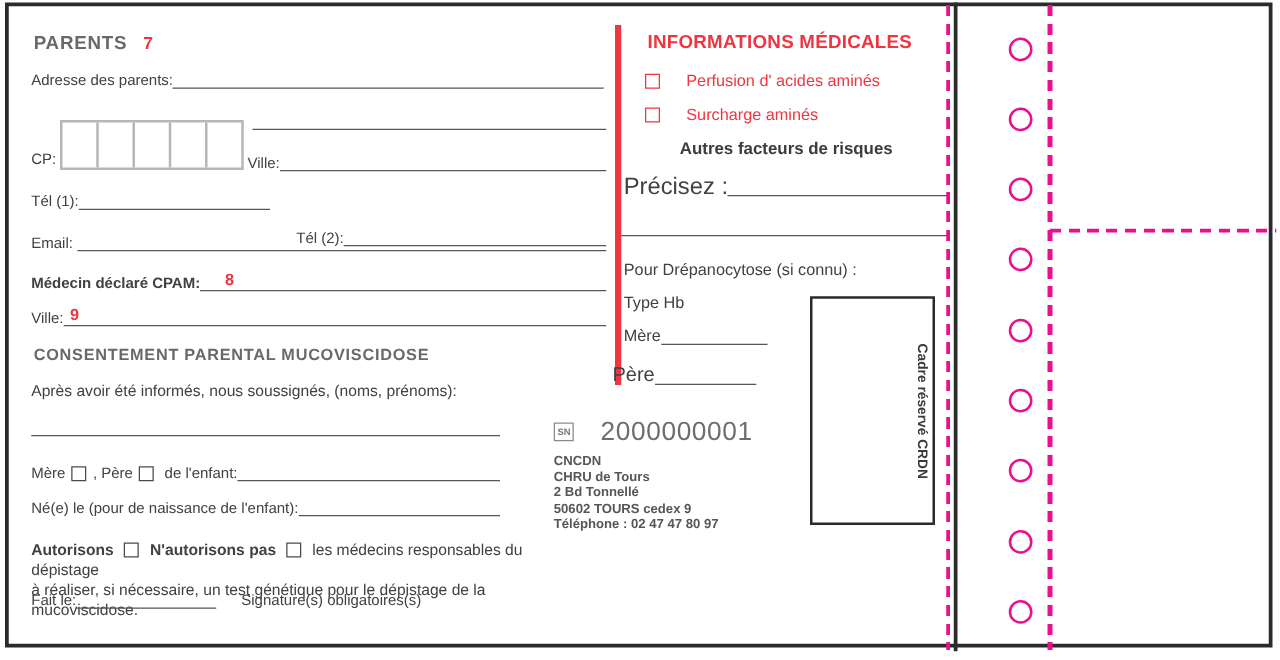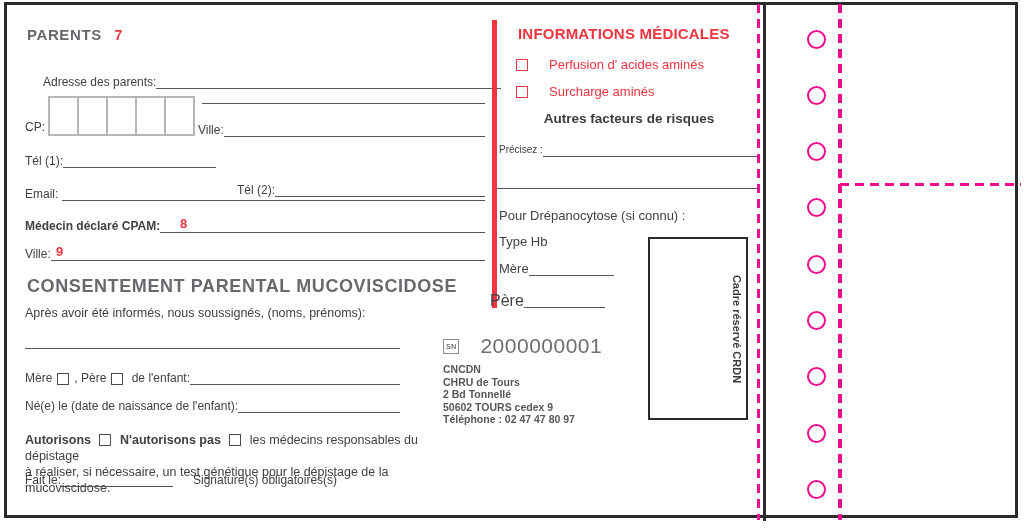--- a/index.html
+++ b/index.html
@@ -31,21 +31,21 @@
 <body>
 
 <div id="page">
   <div class="sheet"></div>
 
   <div class="sec-title" style="left:27px;top:26px;">
     <span>PARENTS</span>
     <span class="rednum" style="font-size:14px;margin-left:8px;">7</span>
   </div>
 
-  <div class="row" style="left:25px;top:72px;width:458px;margin-left:18px;">
+  <div class="row" style="left:25px;top:54px;width:458px;">
     <span class="lbl">Adresse des parents:</span>
     <span class="fill"></span>
   </div>
 
   <div class="uline" style="left:202px;top:102px;width:283px;"></div>
 
   <div class="cp-grid" style="left:48px;top:96px;">
     <div class="cp-cell"></div>
     <div class="cp-cell"></div>
     <div class="cp-cell"></div>
@@ -78,37 +78,37 @@
     <span class="fill" style="margin-left:4px;"></span>
   </div>
   <div class="abs rednum" style="left:180px;top:217px;">8</div>
 
   <div class="row" style="left:25px;top:244px;width:460px;">
     <span class="lbl">Ville:</span>
     <span class="fill"></span>
   </div>
   <div class="abs rednum" style="left:56px;top:245px;">9</div>
 
-  <div class="sec-title" style="left:27px;top:276px;font-size:18px;">CONSENTEMENT PARENTAL MUCOVISCIDOSE</div>
+  <div class="sec-title" style="left:27px;top:276px;font-size:13px;">CONSENTEMENT PARENTAL MUCOVISCIDOSE</div>
 
   <div class="abs" style="left:25px;top:306px;font-size:12.5px;">Après avoir été informés, nous soussignés, (noms, prénoms):</div>
 
   <div class="uline" style="left:25px;top:347px;width:375px;"></div>
 
   <div class="row" style="left:25px;top:368px;width:375px;">
     <span class="lbl">Mère</span>
     <span class="cb"></span>
     <span class="lbl">, Père</span>
     <span class="cb"></span>
     <span class="lbl"> de l'enfant:</span>
     <span class="fill"></span>
   </div>
 
   <div class="row" style="left:25px;top:396px;width:375px;">
-    <span class="lbl">Né(e) le (date de naissance de l'enfant):</span>
+    <span class="lbl">Né(e) le (pour de naissance de l'enfant):</span>
     <span class="fill"></span>
   </div>
 
   <div class="abs" style="left:25px;top:432px;font-size:12.5px;line-height:16px;width:450px;">
     <span class="b">Autorisons</span>
     <span class="cb"></span>
     <span class="b">N'autorisons pas</span>
     <span class="cb"></span>
     <span> les médecins responsables du dépistage</span>
     <br>
@@ -129,21 +129,21 @@
     <span class="redcb"></span>
     <span class="med-red" style="font-size:13px;">Perfusion d' acides aminés</span>
   </div>
   <div class="abs" style="left:516px;top:84px;display:flex;align-items:center;gap:9px;">
     <span class="redcb"></span>
     <span class="med-red" style="font-size:13px;">Surcharge aminés</span>
   </div>
 
   <div class="abs b" style="left:500px;top:111px;width:258px;text-align:center;font-size:13.5px;color:#3c3c3f;">Autres facteurs de risques</div>
 
-  <div class="row" style="left:499px;top:140px;width:260px;font-size:10px;">
+  <div class="row" style="left:499px;top:140px;width:260px;font-size:19px;">
     <span class="lbl">Précisez :</span>
     <span class="fill"></span>
   </div>
   <div class="uline" style="left:497px;top:187px;width:262px;"></div>
 
   <div class="abs" style="left:499px;top:208px;font-size:13px;">Pour Drépanocytose (si connu) :</div>
   <div class="abs" style="left:499px;top:234px;font-size:13px;">Type Hb</div>
 
   <div class="row" style="left:499px;top:259px;width:115px;font-size:13px;">
     <span class="lbl">Mère</span>

